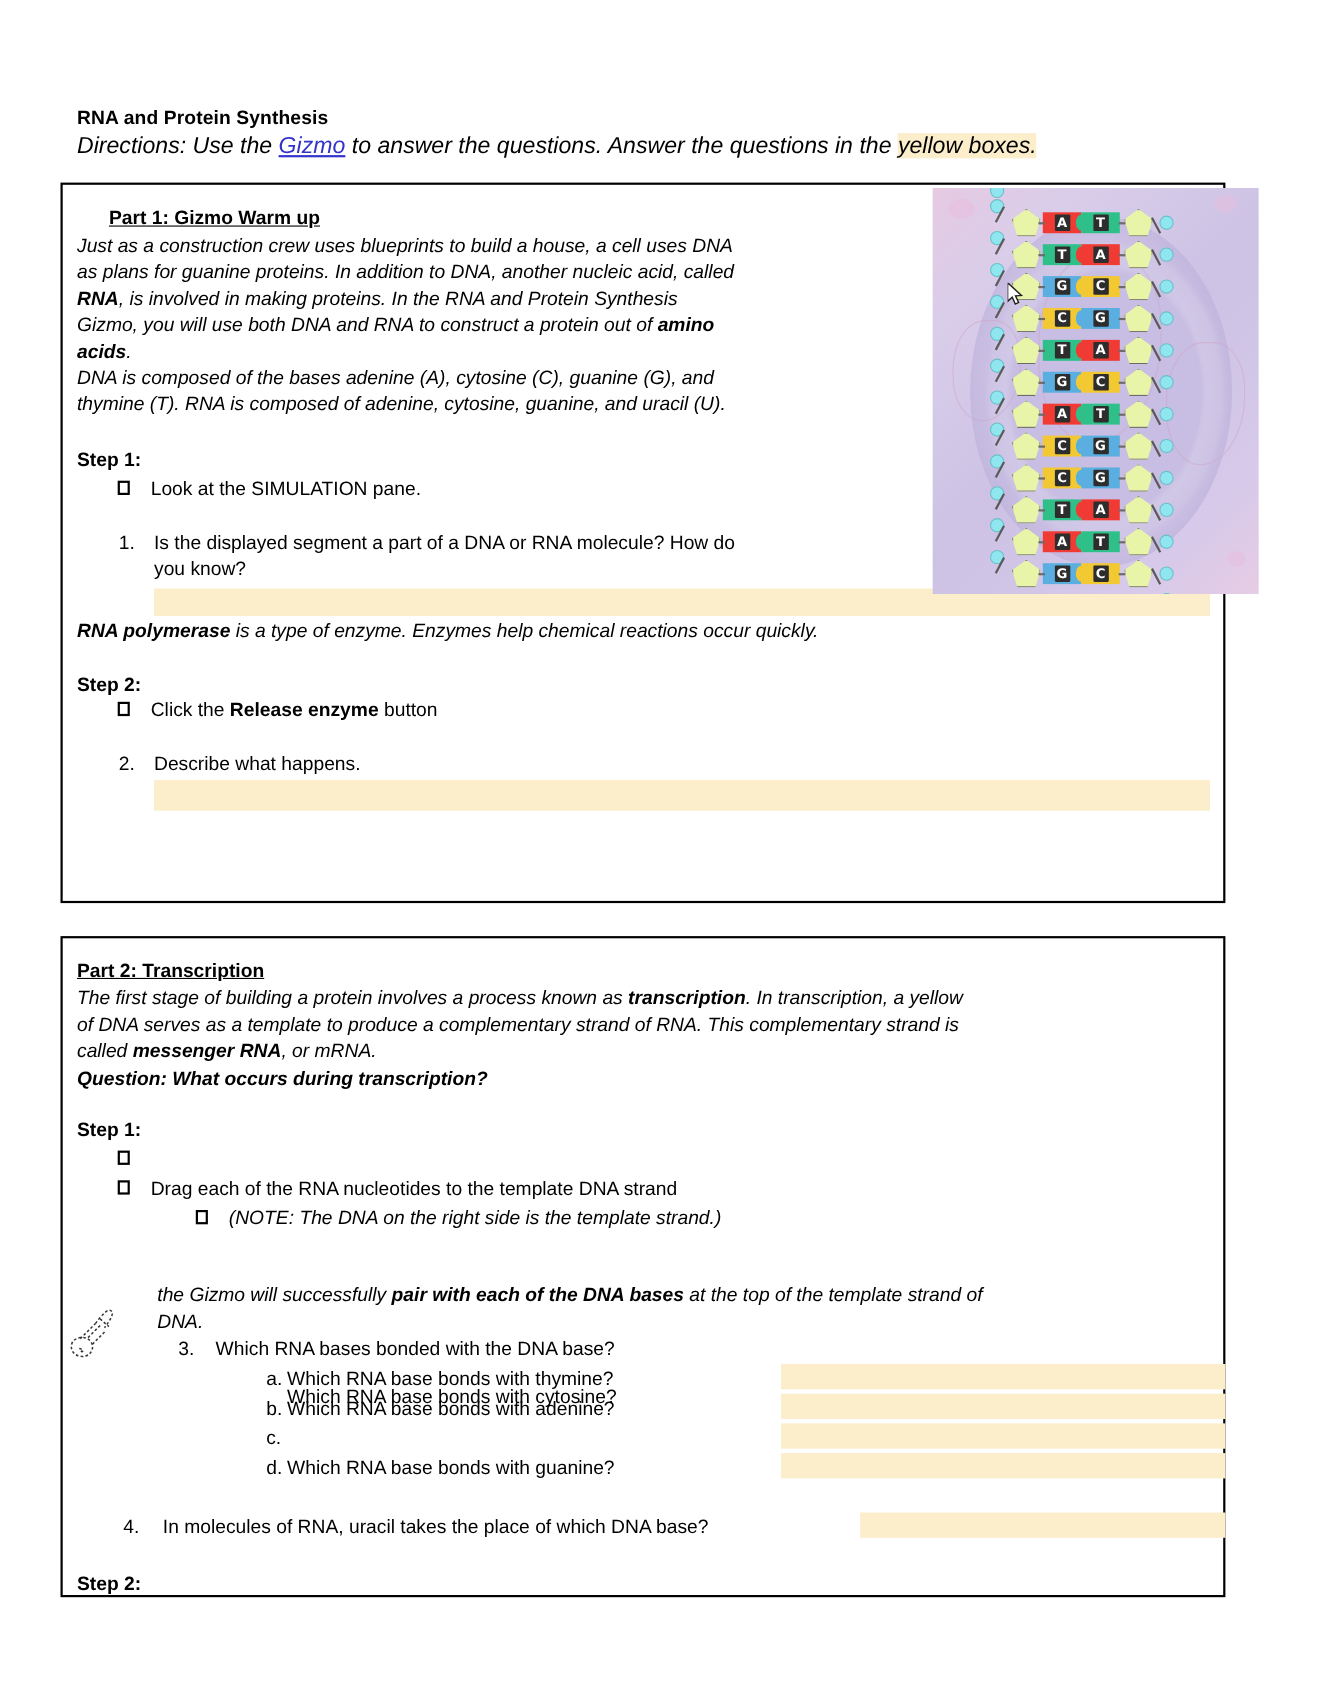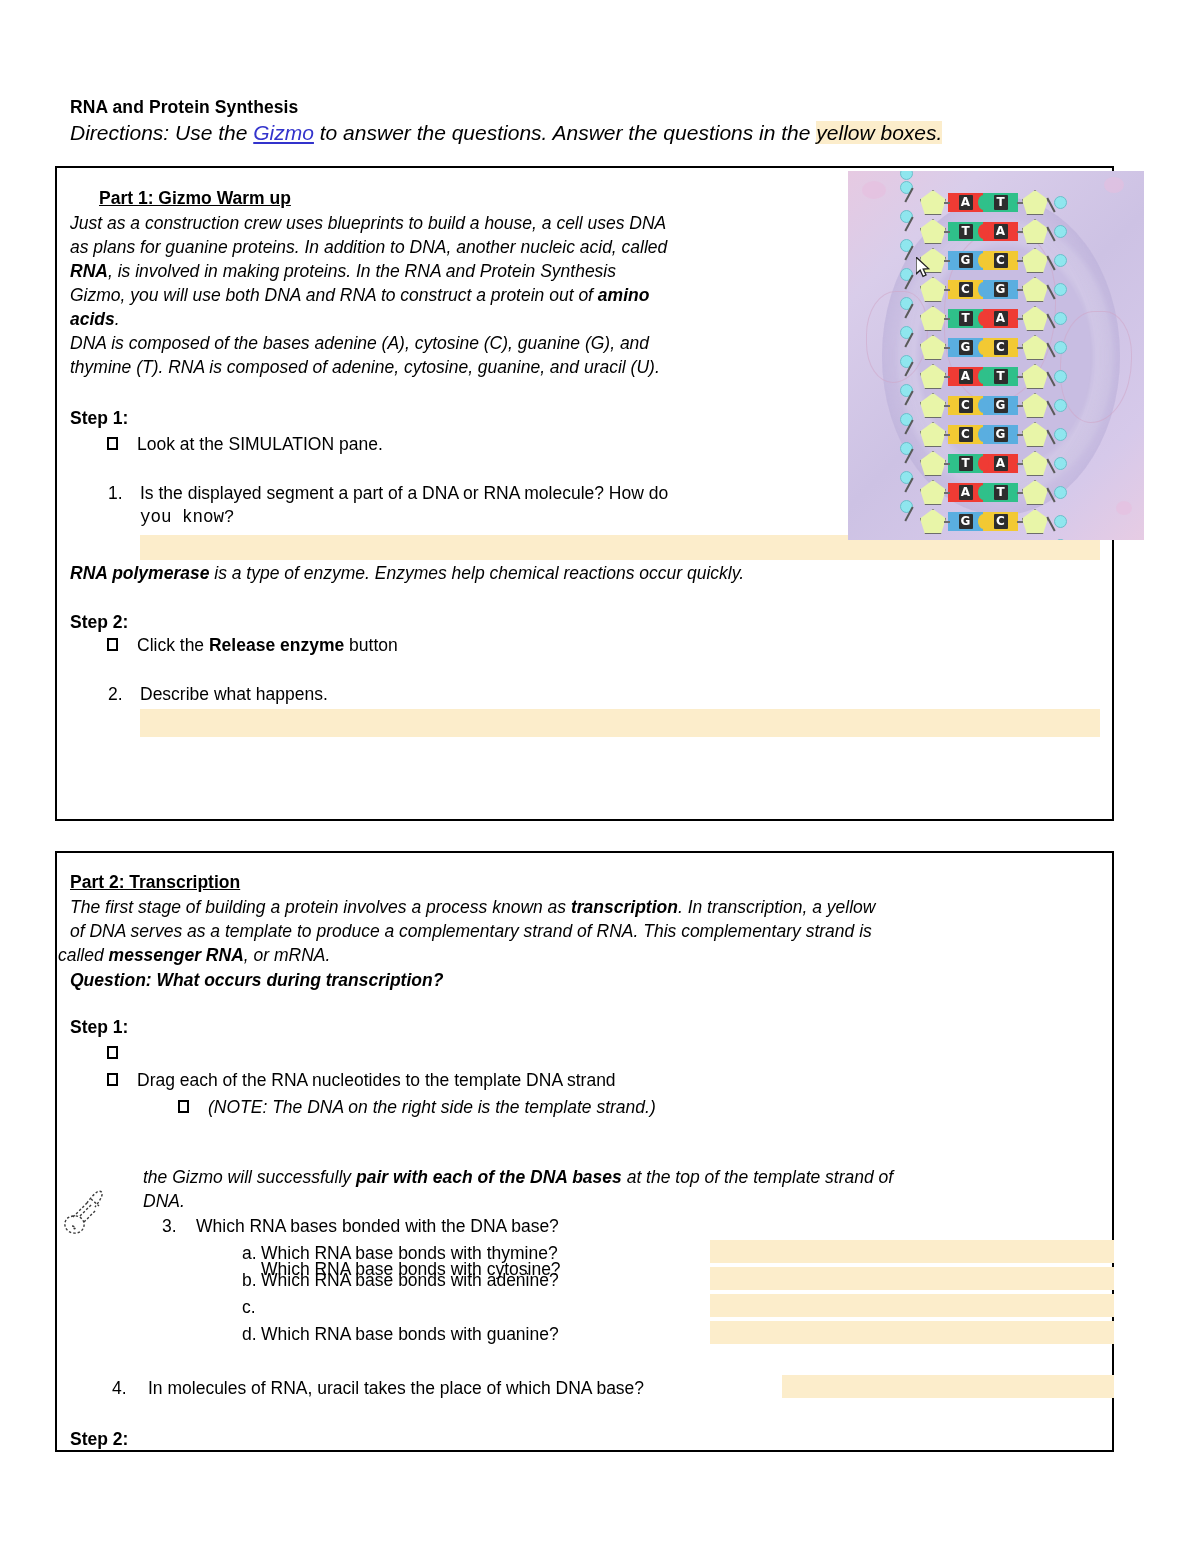--- a/index.html
+++ b/index.html
@@ -231,21 +231,21 @@
   <div class="tx ital" style="left:70px; top:307px; width:790px;"><span class="bi">acids</span><span>.</span></div>
   <div class="tx ital" style="left:70px; top:331px; width:790px;">DNA is composed of the bases adenine (A), cytosine (C), guanine (G), and</div>
   <div class="tx ital" style="left:70px; top:355px; width:790px;">thymine (T). RNA is composed of adenine, cytosine, guanine, and uracil (U).</div>
 
   <div class="steplabel" style="left:70px; top:408px;">Step 1:</div>
   <div class="cbox" style="left:107px; top:437px;"></div>
   <div class="tx" style="left:137px; top:432px; width:700px;">Look at the SIMULATION pane.</div>
 
   <div class="tx" style="left:108px; top:481px;">1.</div>
   <div class="tx" style="left:140px; top:481px; width:700px;">Is the displayed segment a part of a DNA or RNA molecule? How do</div>
-  <div class="tx" style="left:140px; top:505px; width:700px;font-family:Liberation Mono, monospace;">you know?</div>
+  <div class="tx" style="left:140px; top:505px; width:700px;">you know?</div>
   <div class="ybox" style="left:140px; top:535px; width:960px; height:25px;"></div>
 
   <div class="tx ital" style="left:70px; top:561px; width:1000px;"><span class="bi">RNA polymerase</span><span> is a type of enzyme. Enzymes help chemical reactions occur quickly.</span></div>
 
   <div class="steplabel" style="left:70px; top:612px;">Step 2:</div>
   <div class="cbox" style="left:107px; top:638px;"></div>
   <div class="tx" style="left:137px; top:633px; width:700px;"><span>Click the </span><span class="bold">Release enzyme</span><span> button</span></div>
 
   <div class="tx" style="left:108px; top:682px;">2.</div>
   <div class="tx" style="left:140px; top:682px; width:700px;">Describe what happens.</div>
@@ -476,21 +476,21 @@
       </svg>
     </div>
   </div>
 
   <div class="part-box" id="part2-box"></div>
 
   <div class="heading" style="left:70px; top:872px;">Part 2: Transcription</div>
 
   <div class="tx ital" style="left:70px; top:895px; width:1035px;"><span>The first stage of building a protein involves a process known as </span><span class="bi">transcription</span><span>. In transcription, a yellow</span></div>
   <div class="tx ital" style="left:70px; top:919px; width:1035px;">of DNA serves as a template to produce a complementary strand of RNA. This complementary strand is</div>
-  <div class="tx ital" style="left:58px; top:943px; width:1035px;"><span>called </span><span class="bi">messenger RNA</span><span>, or mRNA.</span></div>
+  <div class="tx ital" style="left:70px; top:943px; width:1035px;"><span>called </span><span class="bi">messenger RNA</span><span>, or mRNA.</span></div>
   <div class="tx bi" style="left:70px; top:968px; width:1035px;">Question: What occurs during transcription?</div>
 
   <div class="steplabel" style="left:70px; top:1017px;">Step 1:</div>
 
   <div class="cbox" style="left:107px; top:1046px;"></div>
 
   <div class="cbox" style="left:107px; top:1073px;"></div>
   <div class="tx" style="left:137px; top:1068px; width:800px;">Drag each of the RNA nucleotides to the template DNA strand</div>
 
   <div class="cbox" style="left:178px; top:1100px;"></div>

